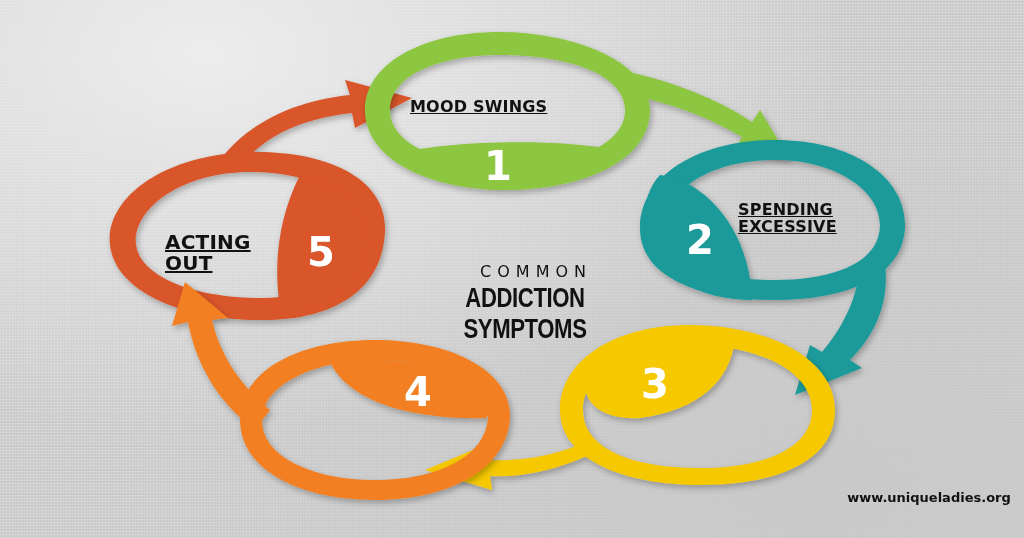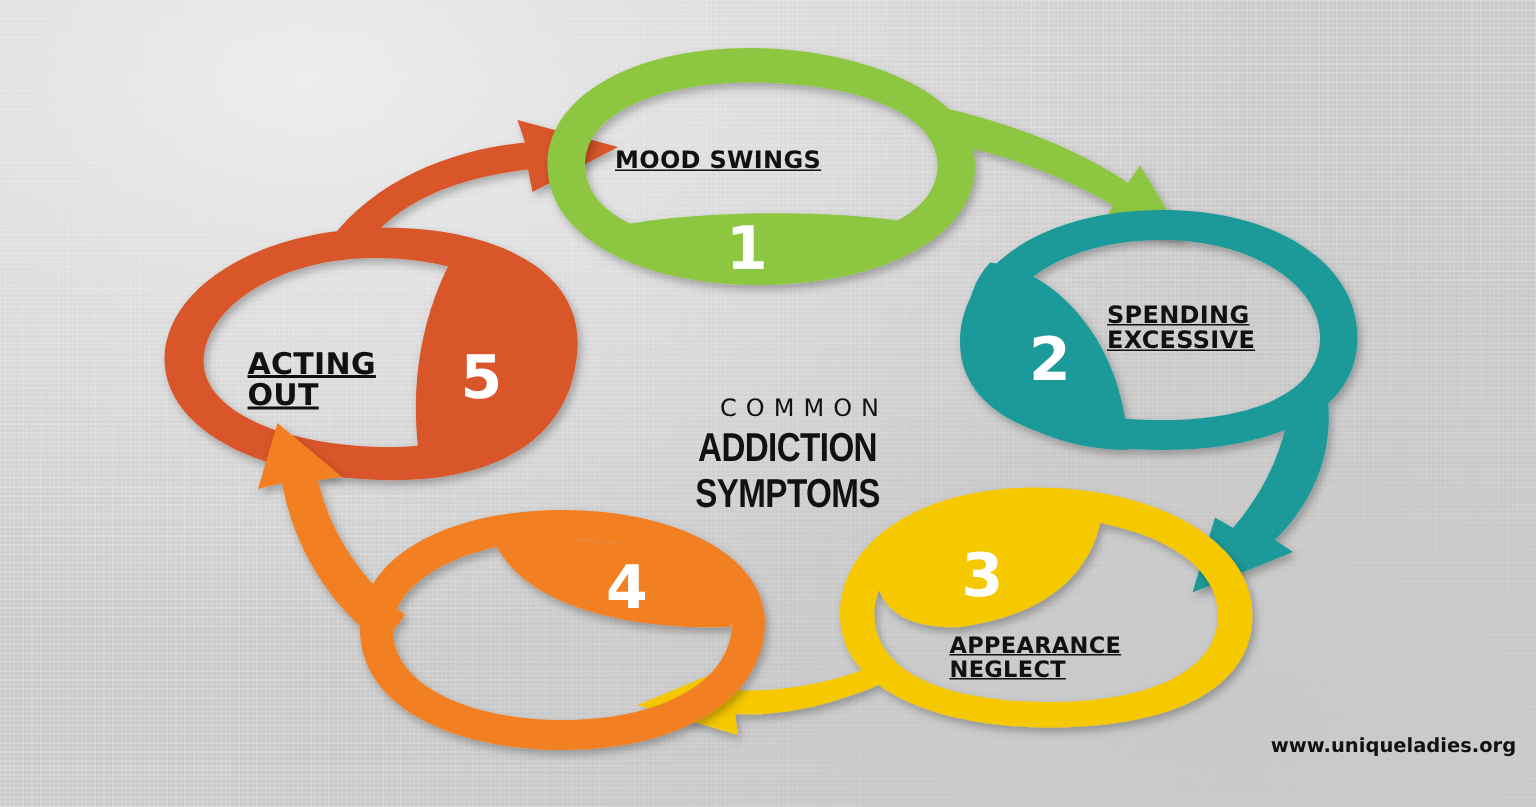--- a/index.html
+++ b/index.html
@@ -105,24 +105,20 @@
     <span>MOOD SWINGS</span>
   </div>
   <div class="num" style="left:478px; top:146px; width:40px;">1</div>
 
   <div class="label" style="left:738px; top:202px; width:140px; font-size:16px;">
     <div>SPENDING</div>
     <div>EXCESSIVE</div>
   </div>
   <div class="num" style="left:680px; top:220px; width:40px;">2</div>
 
-  <div class="label" style="left:633px; top:423px; width:135px; font-size:15px;">
-    <div>APPEARANCE</div>
-    <div>NEGLECT</div>
-  </div>
   <div class="num" style="left:635px; top:364px; width:40px;">3</div>
 
   <div class="num" style="left:398px; top:372px; width:40px;">4</div>
 
   <div class="label" style="left:165px; top:232px; width:100px; font-size:20px;">
     <div>ACTING</div>
     <div>OUT</div>
   </div>
   <div class="num" style="left:301px; top:232px; width:40px;">5</div>
 

